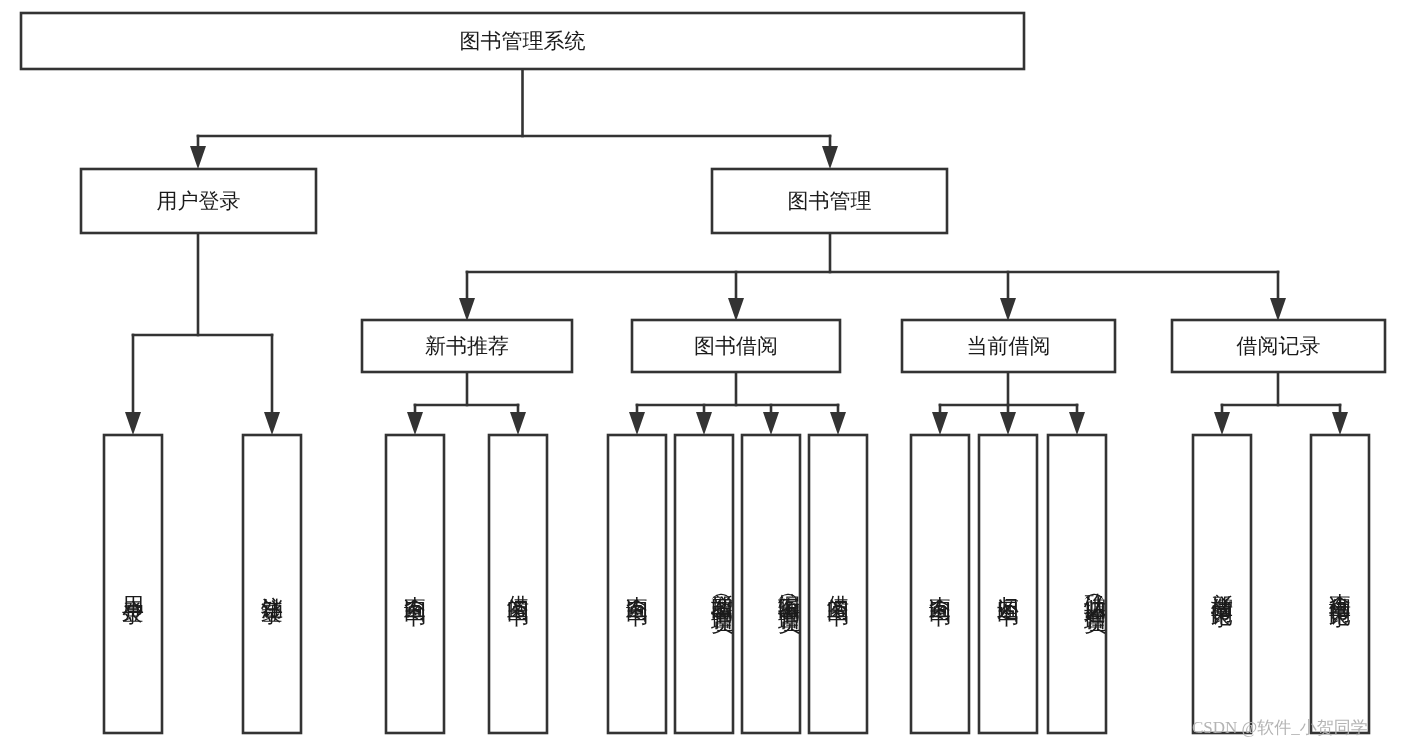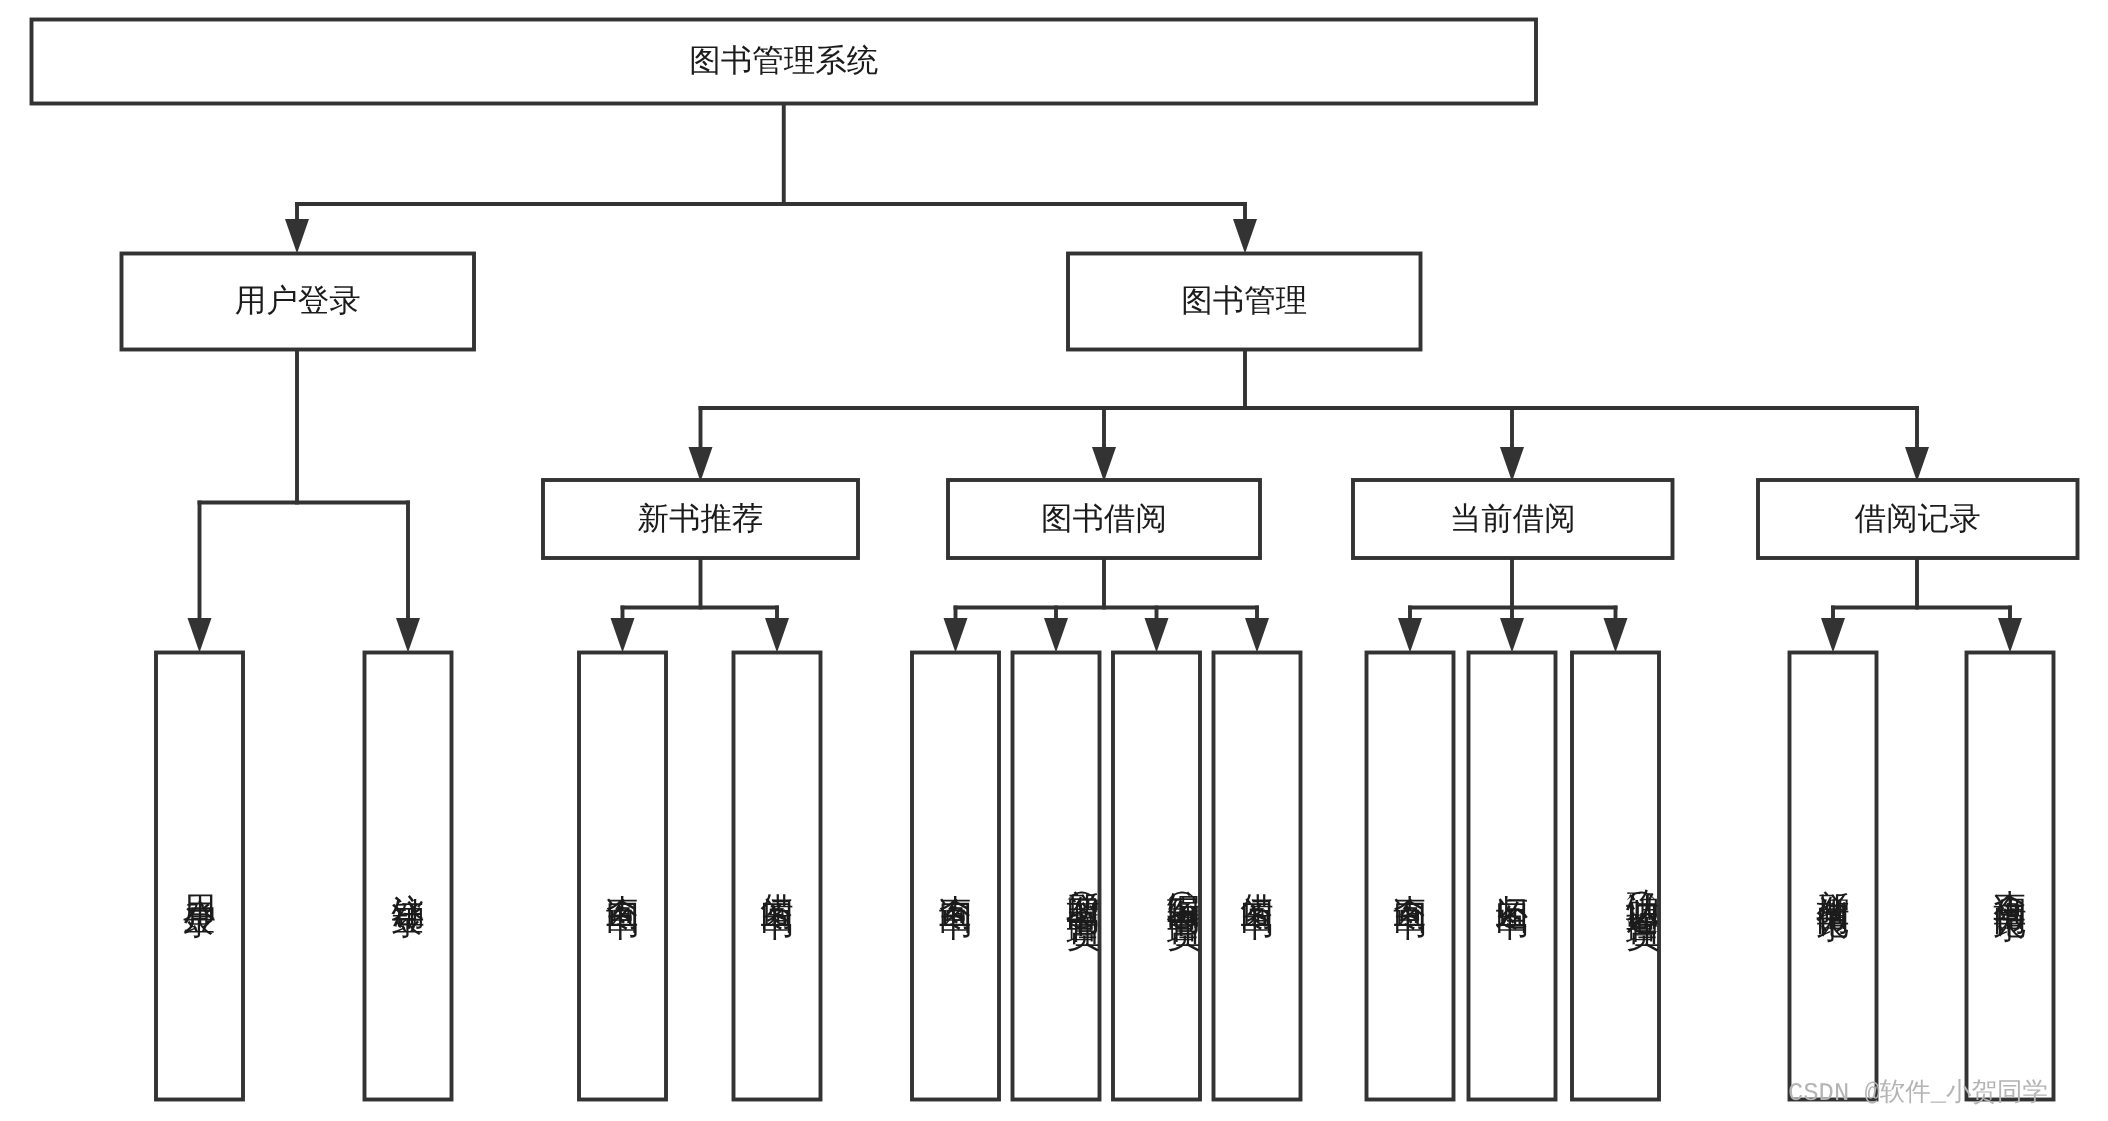--- a/index.html
+++ b/index.html
@@ -61,21 +61,21 @@
     color: #1b1b1b;
     display: flex;
     align-items: center;
     justify-content: center;
     text-align: center;
     pointer-events: none;
     user-select: none;
   }
   .watermark {
     position: absolute;
-    font-family: Liberation Mono, monospace;
+    font-family: Liberation Serif, serif;
     font-size: 17px;
     color: #b4b4b4;
     white-space: nowrap;
     user-select: none;
   }
 </style>
 </head>
 <body>
 
 <div id="diagram-root">

